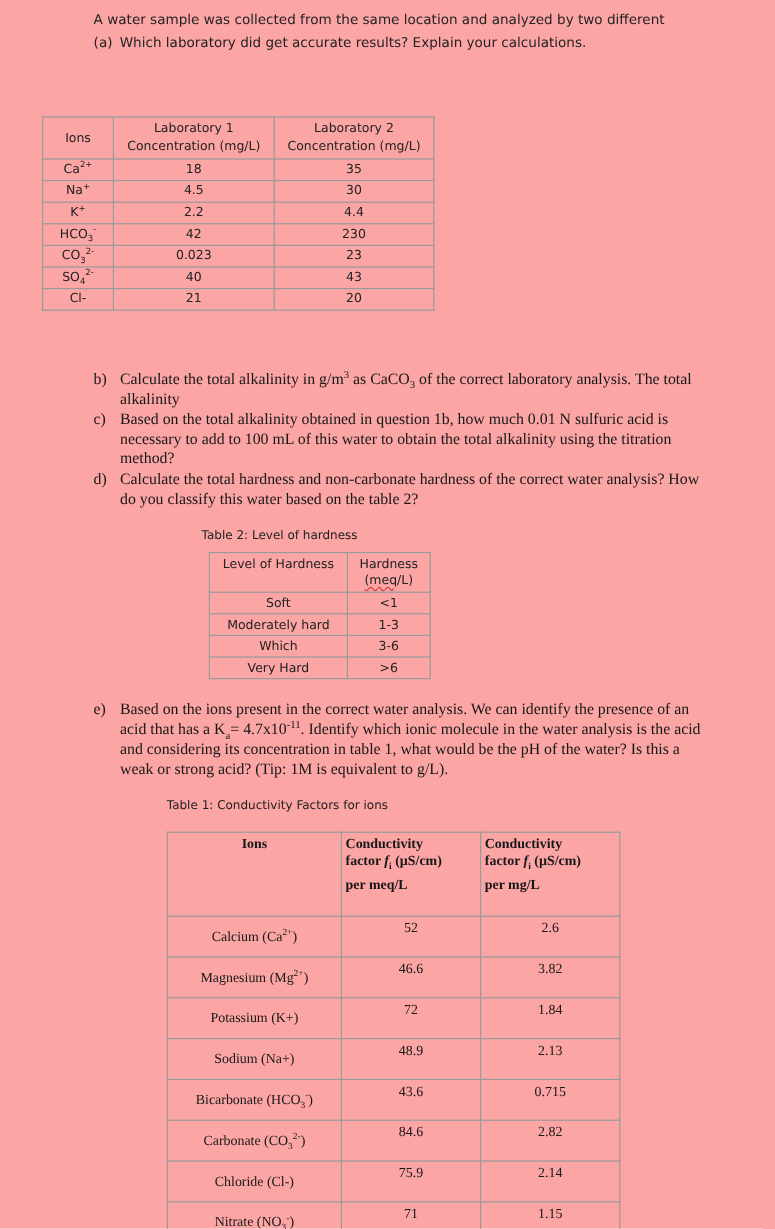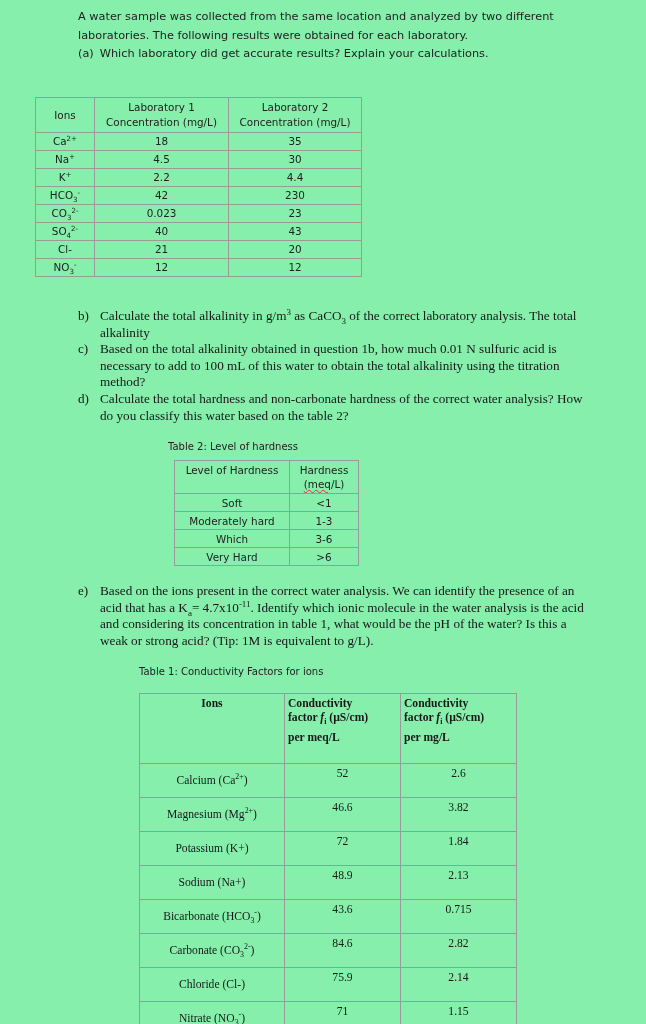--- a/index.html
+++ b/index.html
@@ -12,21 +12,21 @@
     height: 1024px;
     position: relative;
     overflow: hidden;
     font-family: "DejaVu Sans", sans-serif;
     color: #1a1a1a;
   }
 
   .page {
     position: absolute;
     inset: 0;
-    background: #86efac;
+    background: #fca5a5;
   }
 
   
   .intro {
     position: absolute;
     left: 78px;
     top: 8px;
     width: 495px;
     font-family: "DejaVu Sans", sans-serif;
     font-size: 11.3px;
@@ -186,21 +186,20 @@
   table.tableC td.num { vertical-align: top; padding-top: 3px; }
   .fi { font-style: italic; }
 </style>
 </head>
 <body>
 
 <div class="page">
 
   <div class="intro">
     <p>A water sample was collected from the same location and analyzed by two different</p>
-    <p>laboratories. The following results were obtained for each laboratory.</p>
     <p class="sub"><span class="lbl">(a)</span><span>Which laboratory did get accurate results? Explain your calculations.</span></p>
   </div>
 
   <div class="tableA-wrap">
     <table class="doc tableA">
       <tbody>
         <tr class="hdr">
           <td class="c1">Ions</td>
           <td class="c2">
             <span>Laboratory 1</span><br>
@@ -238,25 +237,20 @@
         </tr>
         <tr>
           <td class="c1"><span>SO</span><sub>4</sub><sup>2-</sup></td>
           <td class="c2">40</td>
           <td class="c3">43</td>
         </tr>
         <tr>
           <td class="c1"><span>Cl-</span><sub></sub><sup></sup></td>
           <td class="c2">21</td>
           <td class="c3">20</td>
-        </tr>
-        <tr>
-          <td class="c1"><span>NO</span><sub>3</sub><sup>-</sup></td>
-          <td class="c2">12</td>
-          <td class="c3">12</td>
         </tr>
       </tbody>
     </table>
   </div>
 
   <div class="qlist" id="qlist-bcd">
     <div class="row">
       <span class="lbl">b)</span>
       <span class="body"><span>Calculate the total alkalinity in g/m</span><sup>3</sup><span> as CaCO</span><sub>3</sub><span> of the correct laboratory analysis. The total alkalinity</span></span>
     </div>

